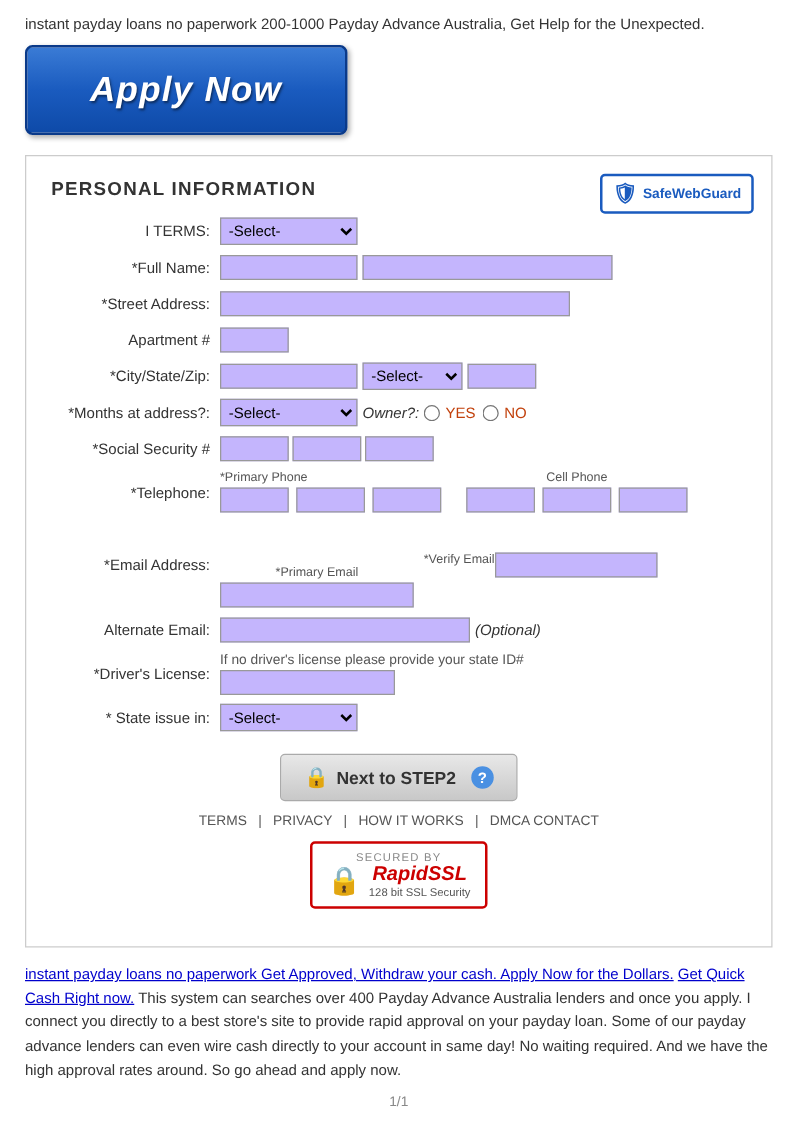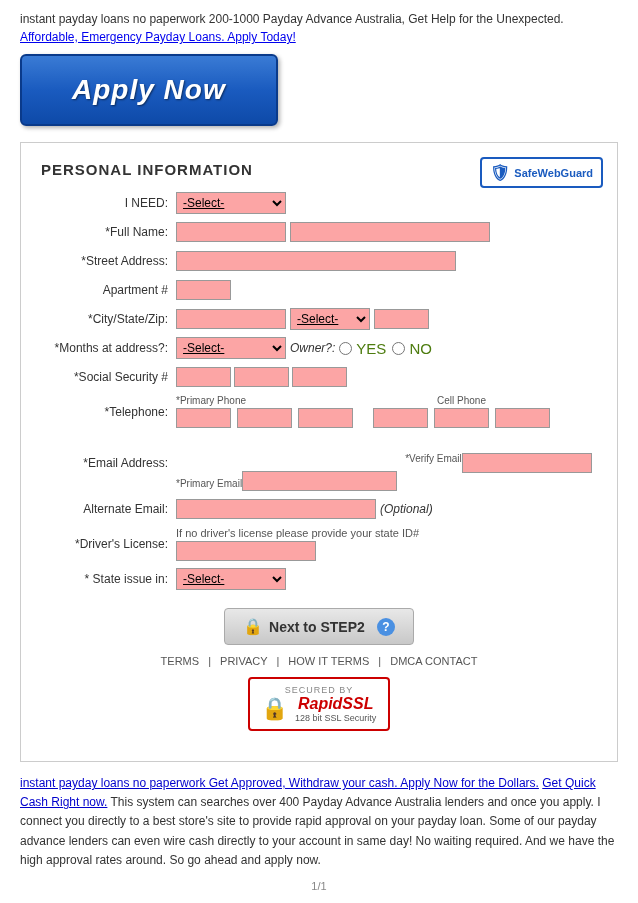--- a/index.html
+++ b/index.html
@@ -90,44 +90,43 @@
       padding-right: 8px;
       font-size: 12px;
       color: #333;
     }
 
     .form-input {
       border: 1px solid #999;
       height: 20px;
       font-size: 12px;
       padding: 1px 3px;
-      background: #fca5a5;
-      text-decoration: underline;
+      background: #c4b5fd;
     }
 
     .input-sm { width: 55px; }
     .input-md { width: 110px; }
     .input-lg { width: 200px; }
 
     select.form-input {
       height: 22px;
       padding: 1px 2px;
     }
 
     .inline-label {
       font-size: 12px;
       margin: 0 4px;
       color: #333;
       font-style: italic;
     }
 
     .radio-label {
-      font-size: 15px;
+      font-size: 12px;
       margin-left: 4px;
-      color: #4d7c0f;
+      color: #c2410c;
     }
 
     .phone-group {
       display: flex;
       gap: 3px;
       align-items: center;
     }
 
     .phone-sub-label {
       font-size: 10px;
@@ -233,37 +232,36 @@
       font-size: 12px;
       font-weight: bold;
       margin-left: 6px;
     }
   </style>
 </head>
 <body>
 
 <p class="top-text">
   <span>instant payday loans no paperwork 200-1000 Payday Advance Australia, Get Help for the Unexpected.</span><br>
-  <a>Affordable, Emergency Payday Loans. Apply Today!</a>
 </p>
 
 <div class="apply-btn-container">
   <button class="apply-btn">Apply Now</button>
 </div>
 
 <div class="form-section">
   <div class="section-title">PERSONAL INFORMATION</div>
 
   <div class="safe-badge">
     <span class="shield">🛡</span>
     <span>SafeWebGuard</span>
   </div>
 
   <div class="form-row">
-    <span class="form-label">I NEED:</span>
+    <span class="form-label">I TERMS:</span>
     <select class="form-input input-md">
       <option>-Select-</option>
     </select>
   </div>
 
   <div class="form-row">
     <span class="form-label">*Full Name:</span>
     <input type="text" class="form-input input-md" style="">
     <input type="text" class="form-input input-lg" style="margin-left: 4px;">
   </div>
@@ -321,21 +319,21 @@
       <div class="phone-group">
         <input type="text" class="form-input input-sm" style="">
         <input type="text" class="form-input input-sm" style="margin-left: 3px;">
         <input type="text" class="form-input input-sm" style="margin-left: 3px;">
       </div>
     </div>
   </div>
 
   <div class="form-row">
     <span class="form-label">*Email Address:</span>
-    <div style="display:flex;flex-direction:row;align-items:flex-end;margin-top:36px;">
+    <div style="display:flex;flex-direction:column;align-items:center;margin-top:36px;">
       <span style="font-size:10px;color:#555;margin-bottom:2px;">*Primary Email</span>
       <input type="text" class="form-input" style="width: 155px;">
     </div>
     <div style="display:flex;flex-direction:row;align-items:flex-start;margin-left:8px;">
       <span style="font-size:10px;color:#555;margin-bottom:2px;">*Verify Email</span>
       <input type="text" class="form-input" style="width: 130px;">
     </div>
   </div>
 
   <div class="form-row">
@@ -366,21 +364,21 @@
       <span>Next to STEP2</span>
       <span class="question-icon">?</span>
     </button>
   </div>
 
   <div class="footer-links">
     <a>TERMS</a>
     <span> | </span>
     <a>PRIVACY</a>
     <span> | </span>
-    <a>HOW IT TERMS</a>
+    <a>HOW IT WORKS</a>
     <span> | </span>
     <a>DMCA CONTACT</a>
   </div>
 
   <div class="ssl-badge">
     <div class="ssl-box">
       <div class="secured-by">SECURED BY</div>
       <div style="display:flex;align-items:center;gap:6px;">
         <span style="font-size:22px;">🔒</span>
         <div>

